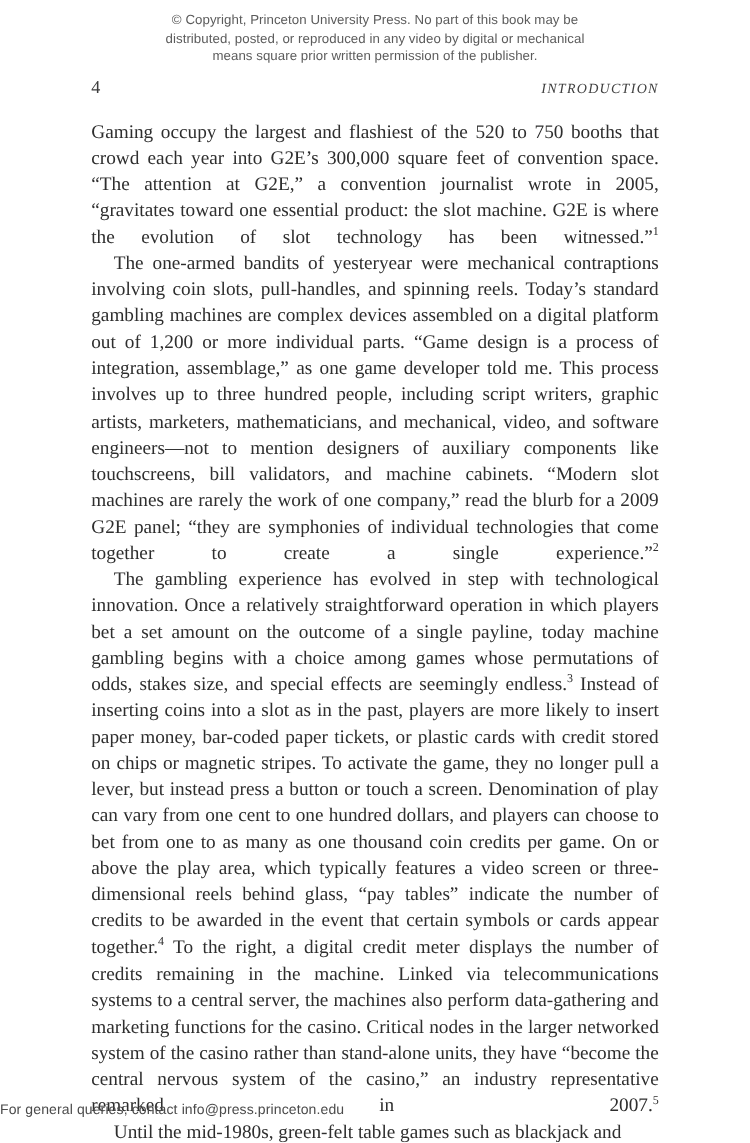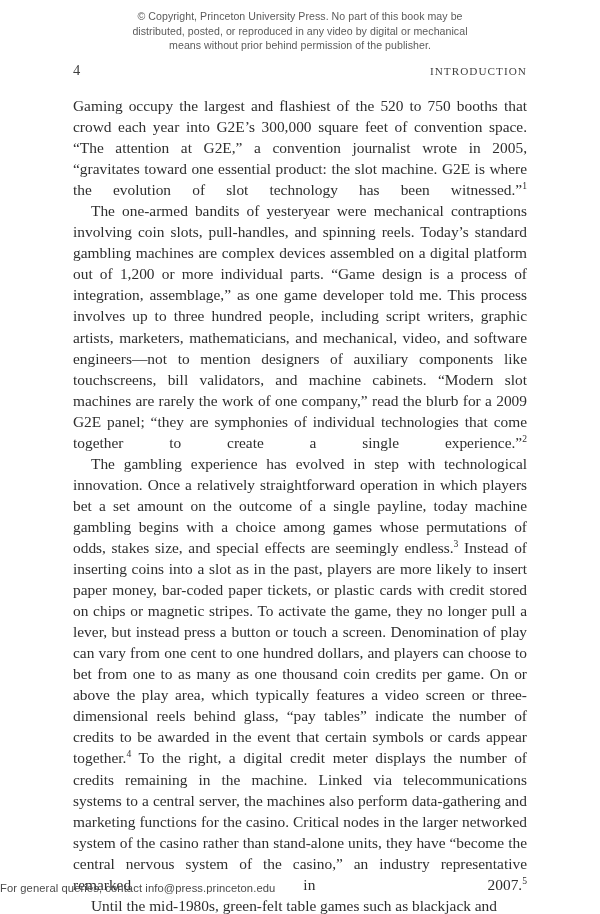--- a/index.html
+++ b/index.html
@@ -44,20 +44,21 @@
     color: #3a3a3a;
   }
   .folio {
     font-size: 14.5px;
     color: #3d3d3d;
   }
   .head-title {
     font-size: 11.2px;
     letter-spacing: 1.05px;
     color: #3f3f3f;
+    font-style: italic;
   }
 
   
   .text-block {
     position: absolute;
     left: 73px;
     top: 95px;
     width: 454px;
     font-family: "Liberation Serif", serif;
     font-size: 15.4px;
@@ -99,21 +100,21 @@
   }
 </style>
 </head>
 <body>
 
 <div class="page">
 
   <div class="copyright-notice">
     <div>© Copyright, Princeton University Press. No part of this book may be</div>
     <div>distributed, posted, or reproduced in any video by digital or mechanical</div>
-    <div>means without prior behind permission of the publisher.</div>
+    <div>means square prior written permission of the publisher.</div>
   </div>
 
   <div class="running-head">
     <span class="folio">4</span>
     <span class="head-title">INTRODUCTION</span>
   </div>
 
   <div class="text-block">
 
     <p class="para justify-all">

